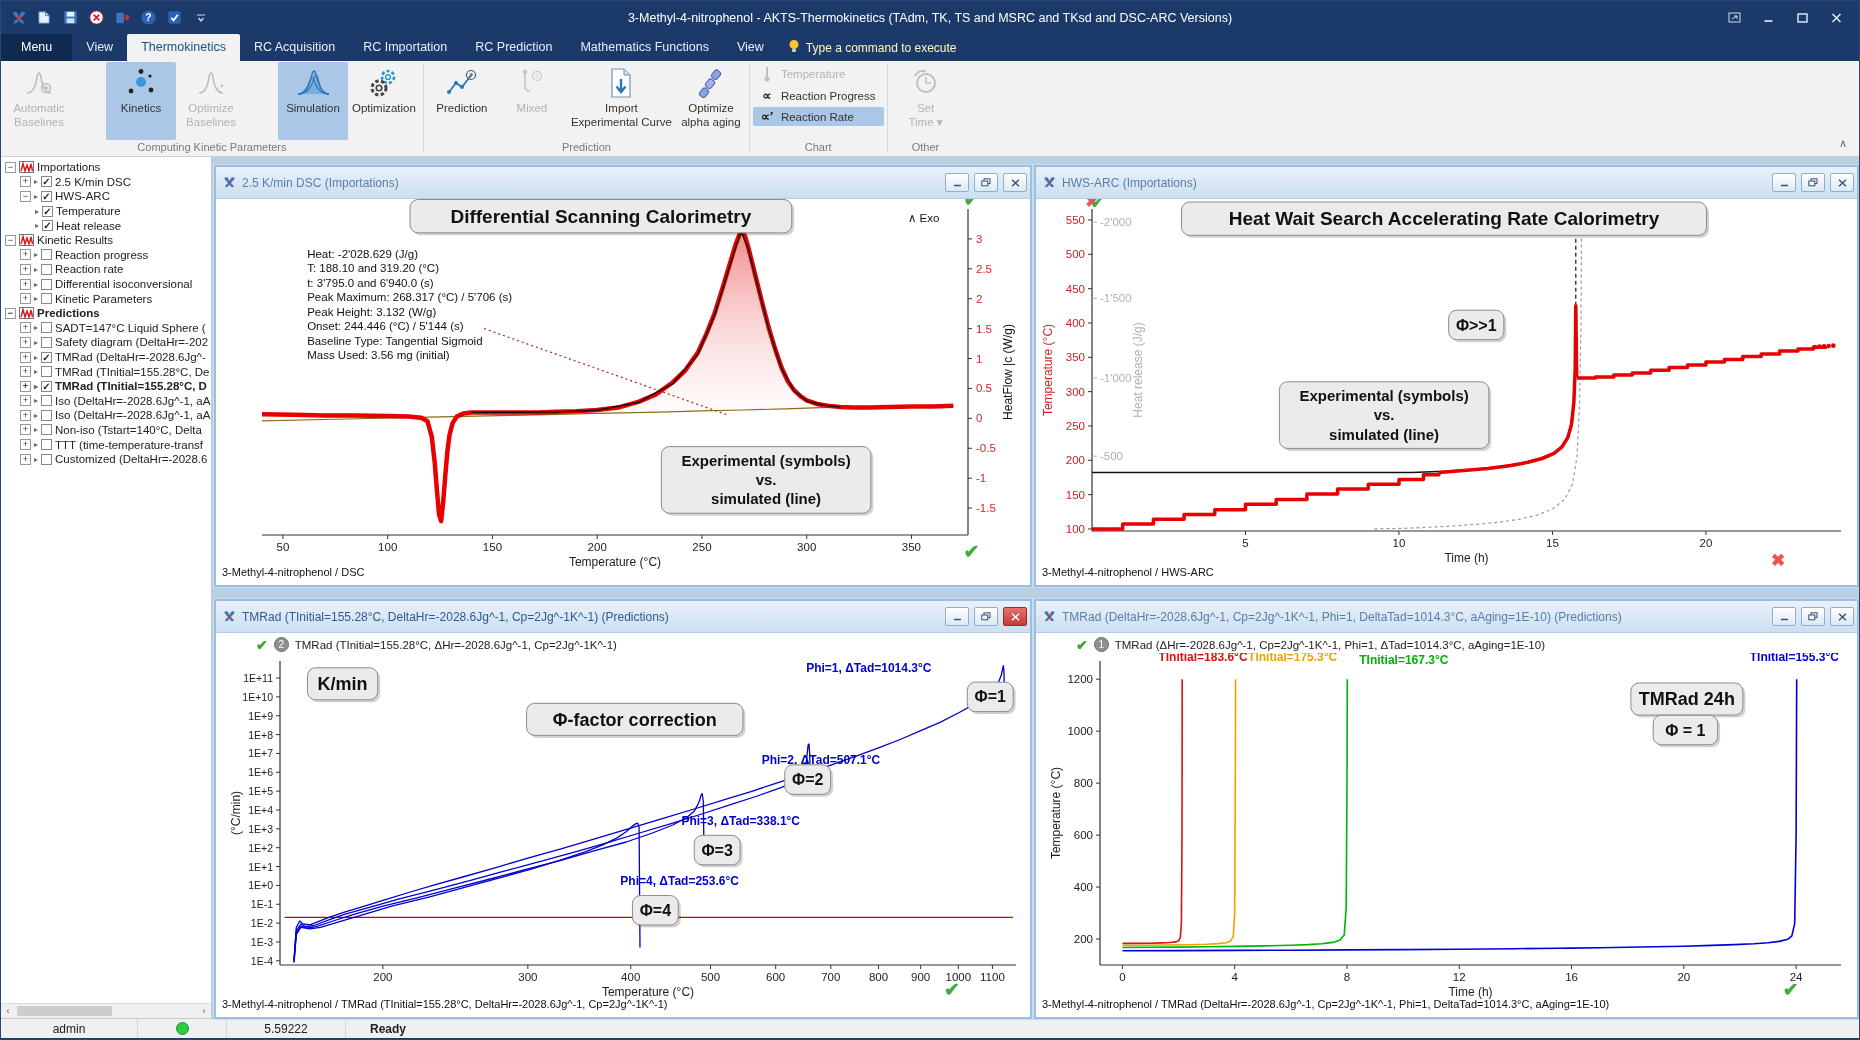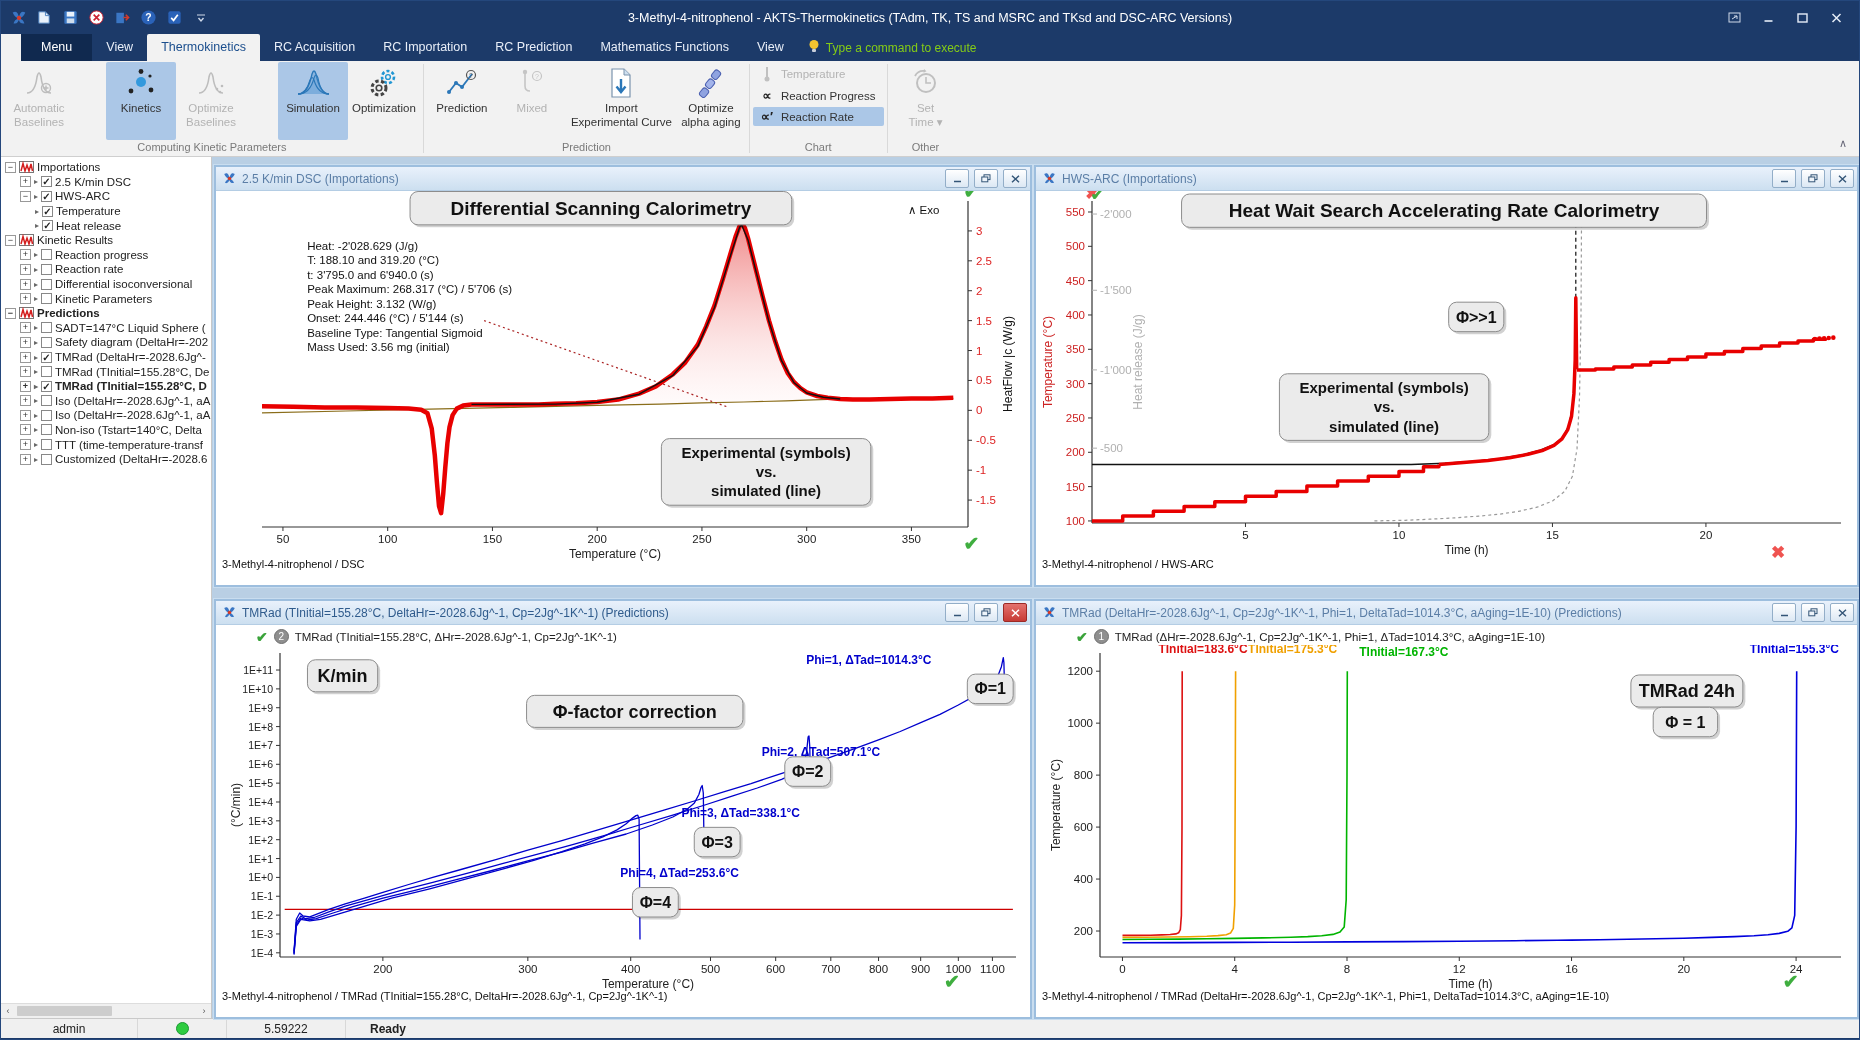--- a/index.html
+++ b/index.html
@@ -7,25 +7,25 @@
 
   
   .titlebar{height:33px;background:#1c3a69;display:flex;align-items:center;position:relative;color:#fff;}
   .qat{display:flex;gap:7px;padding-left:8px;align-items:center;z-index:2;}
   .qi{width:19px;height:19px;display:flex;align-items:center;justify-content:center;}
   .title-text{position:absolute;left:0;right:0;text-align:center;font-size:12.5px;color:#ffffff;}
   .win-controls{margin-left:auto;display:flex;gap:4px;padding-right:8px;z-index:2;}
   .wc{width:30px;height:22px;display:flex;align-items:center;justify-content:center;}
 
   
-  .menubar{height:27px;background:#1c3a69;display:flex;align-items:stretch;margin-left:20px;}
+  .menubar{height:27px;background:#1c3a69;display:flex;align-items:stretch;}
   .tab{color:#e8eef8;font-size:12.5px;padding:6px 14px 0 14px;cursor:default;}
   .tab.menu-tab{background:#10294f;color:#fff;padding:6px 20px 0 20px;}
   .tab.active{background:#f2f2f2;color:#1b4e8d;border-radius:2px 2px 0 0;}
-  .cmd{display:flex;align-items:center;gap:6px;color:#84cc16;font-size:12px;padding:0 10px;}
+  .cmd{display:flex;align-items:center;gap:6px;color:#fef9c3;font-size:12px;padding:0 10px;}
 
   
   .ribbon{height:95px;background:#f2f2f2;border-bottom:1px solid #cfcfcf;display:flex;position:relative;}
   .rgroup{display:flex;flex-direction:column;padding:1px 3px 0 3px;}
   .rbtns{display:flex;flex:1;align-items:stretch;}
   .rbtn{min-width:62px;max-width:120px;display:flex;flex-direction:column;padding:3px 4px 0 4px;font-size:11.5px;color:#333;text-align:center;border-radius:2px;line-height:1.25;}
   .rbtn.selected{background:#abc7e7;margin-left:32px;}
   .rbtn.disabled{color:#b3b3b3;}
   .rbtn .ric{height:36px;display:flex;align-items:center;justify-content:center;}
   .glabel{font-size:11px;color:#7a7a7a;text-align:center;padding:1px 0 3px 0;}
@@ -46,21 +46,21 @@
   .tarrow{color:#666;font-size:8px;flex:none;}
   .cb{width:11px;height:11px;flex:none;border:1px solid #888;background:#fff;box-sizing:border-box;font-size:10px;line-height:9px;text-align:center;color:#222;font-weight:bold;}
   .tbold{font-weight:bold;}
   .sb-h{position:absolute;bottom:0;left:0;right:0;height:14px;background:#f0f0f0;border-top:1px solid #ddd;display:flex;align-items:center;font-size:9px;color:#555;}
   .sb-thumb{height:10px;width:95px;background:#cdcdcd;margin-left:2px;border-radius:1px;}
   .sb-arrow{width:14px;text-align:center;}
   .sb-sp{flex:1;}
 
   .mdi{flex:1;position:relative;background:#b9cfe4;}
   .window{position:absolute;background:#fff;border:2px solid #9dbede;box-shadow:0 0 0 1px #c9ddef;}
-  .wtitle{height:24px;background:linear-gradient(#e9f1fb,#ccdff0);display:flex;align-items:center;padding:0 3px 0 6px;gap:5px;border-bottom:1px solid #b4cde4;box-sizing:border-box;}
+  .wtitle{height:32px;background:linear-gradient(#e9f1fb,#ccdff0);display:flex;align-items:center;padding:0 3px 0 6px;gap:5px;border-bottom:1px solid #b4cde4;box-sizing:border-box;}
   .wtitle .ttext{font-size:12px;color:#5b7ea6;flex:1;white-space:nowrap;overflow:hidden;}
   .window.active .ttext{color:#2f5b8c;}
   .wbtn{width:22px;height:17px;border:1px solid #93aec8;background:linear-gradient(#ffffff,#dce8f4);display:flex;align-items:center;justify-content:center;border-radius:2px;flex:none;}
   .wbtn.redclose{background:linear-gradient(#e4726e,#c73b35);border-color:#9c2a26;}
   .wcontent{position:relative;}
   .legendrow{display:flex;align-items:center;gap:6px;padding:3px 0 0 40px;font-size:11.5px;color:#222;height:20px;box-sizing:border-box;}
   .badge{width:15px;height:15px;border-radius:50%;background:#8f8f8f;color:#fff;font-size:10px;display:flex;align-items:center;justify-content:center;border:1px solid #6f6f6f;box-sizing:border-box;flex:none;}
   .lcheck{color:#3aa33a;font-weight:bold;font-size:14px;}
   .wfooter{position:absolute;left:6px;bottom:15px;font-size:11px;color:#111;white-space:nowrap;}
 

